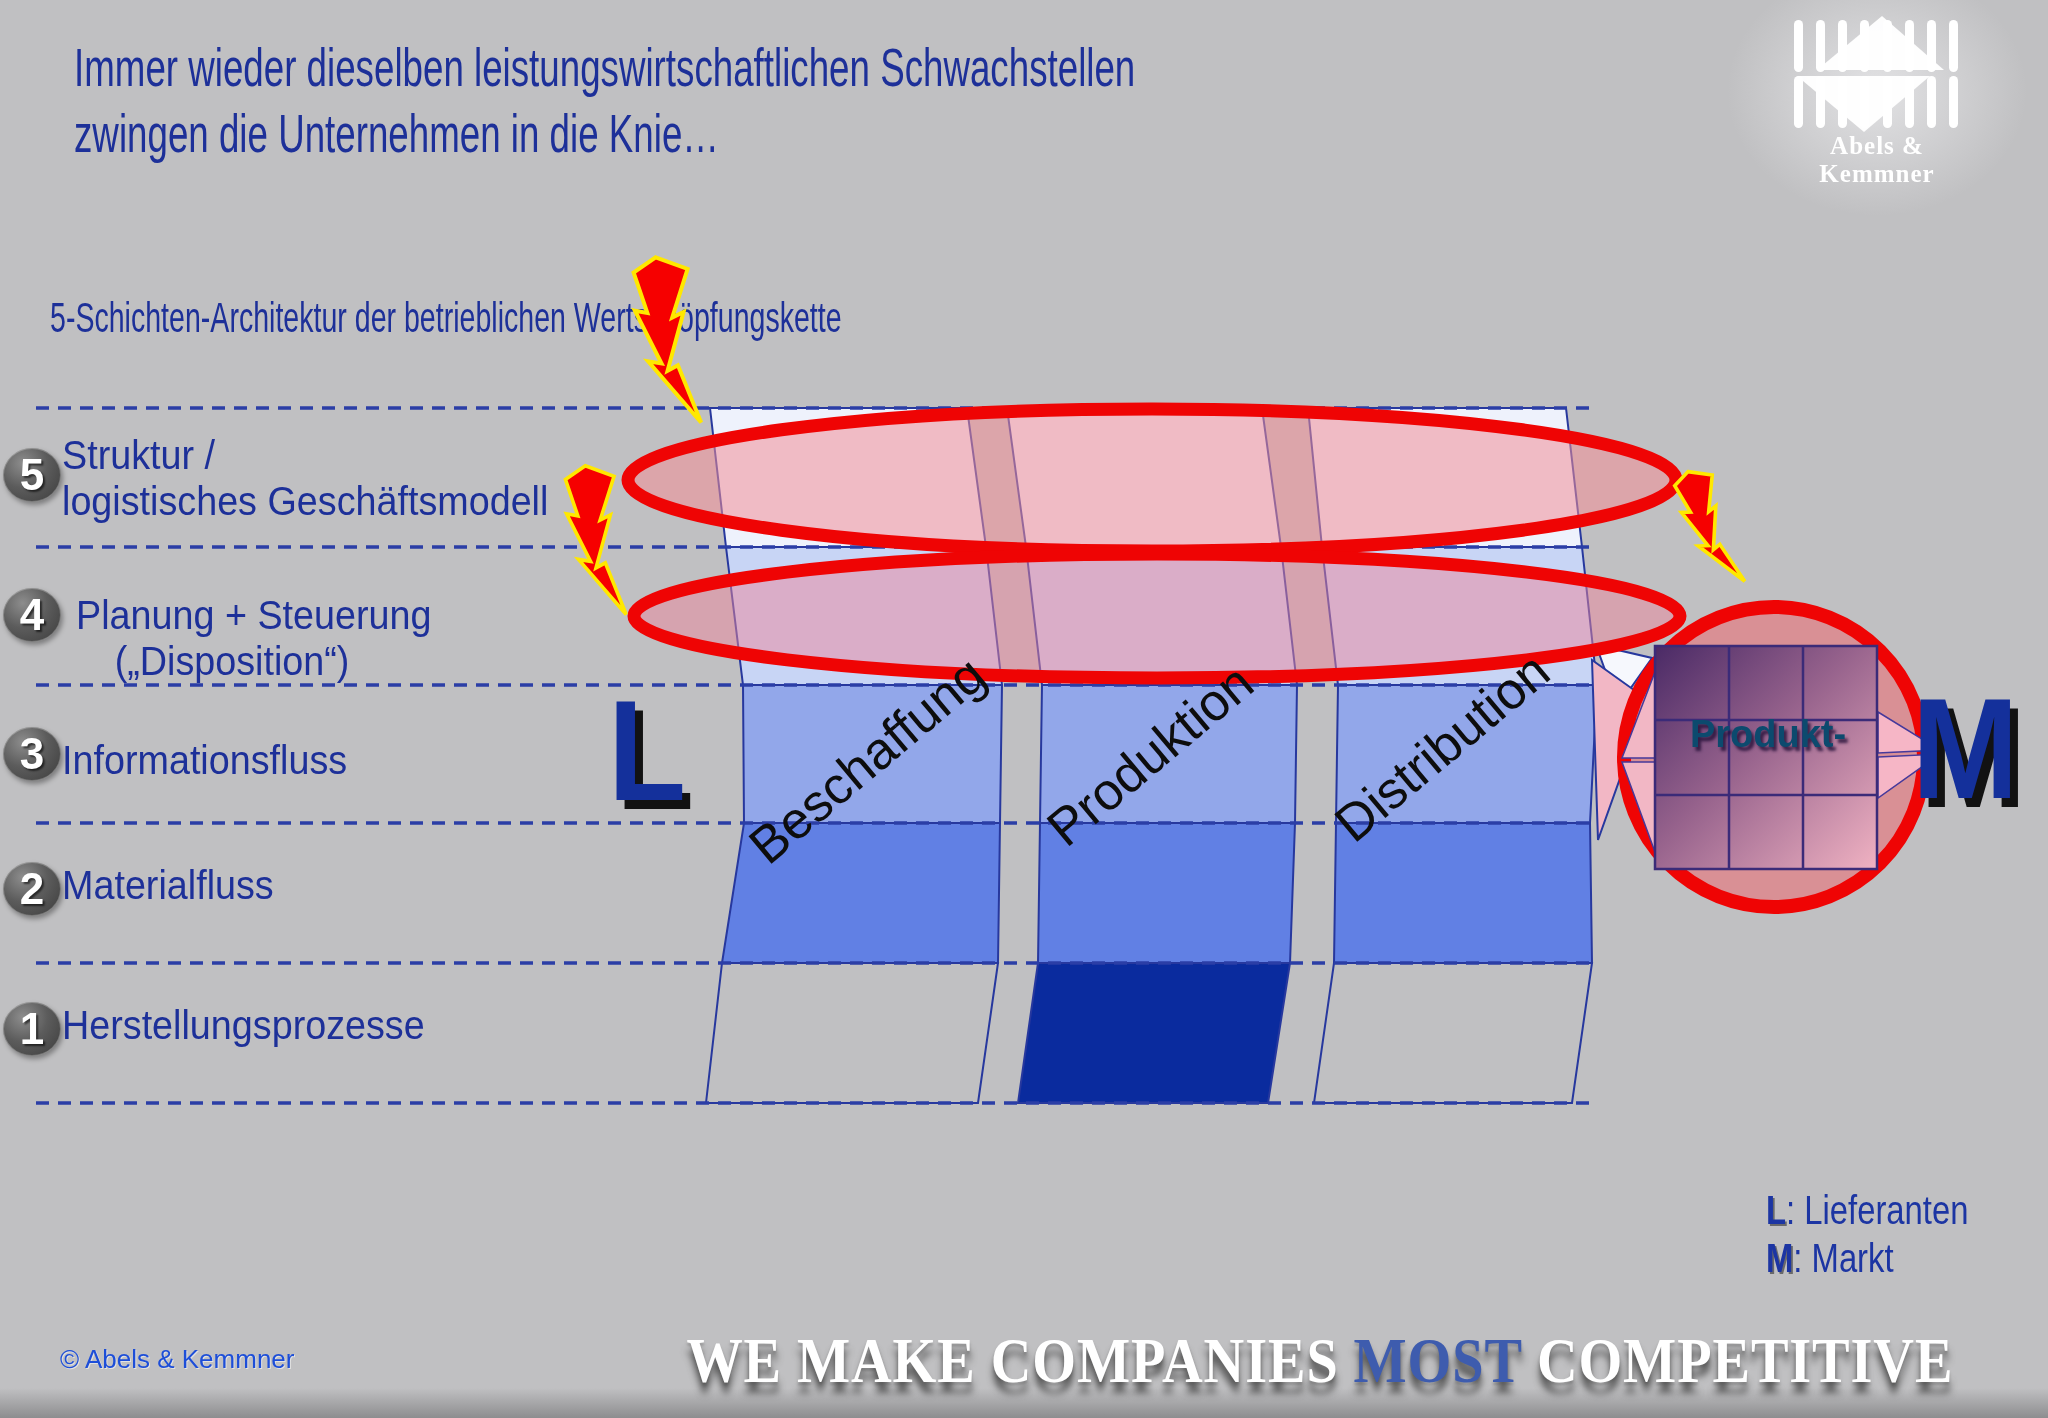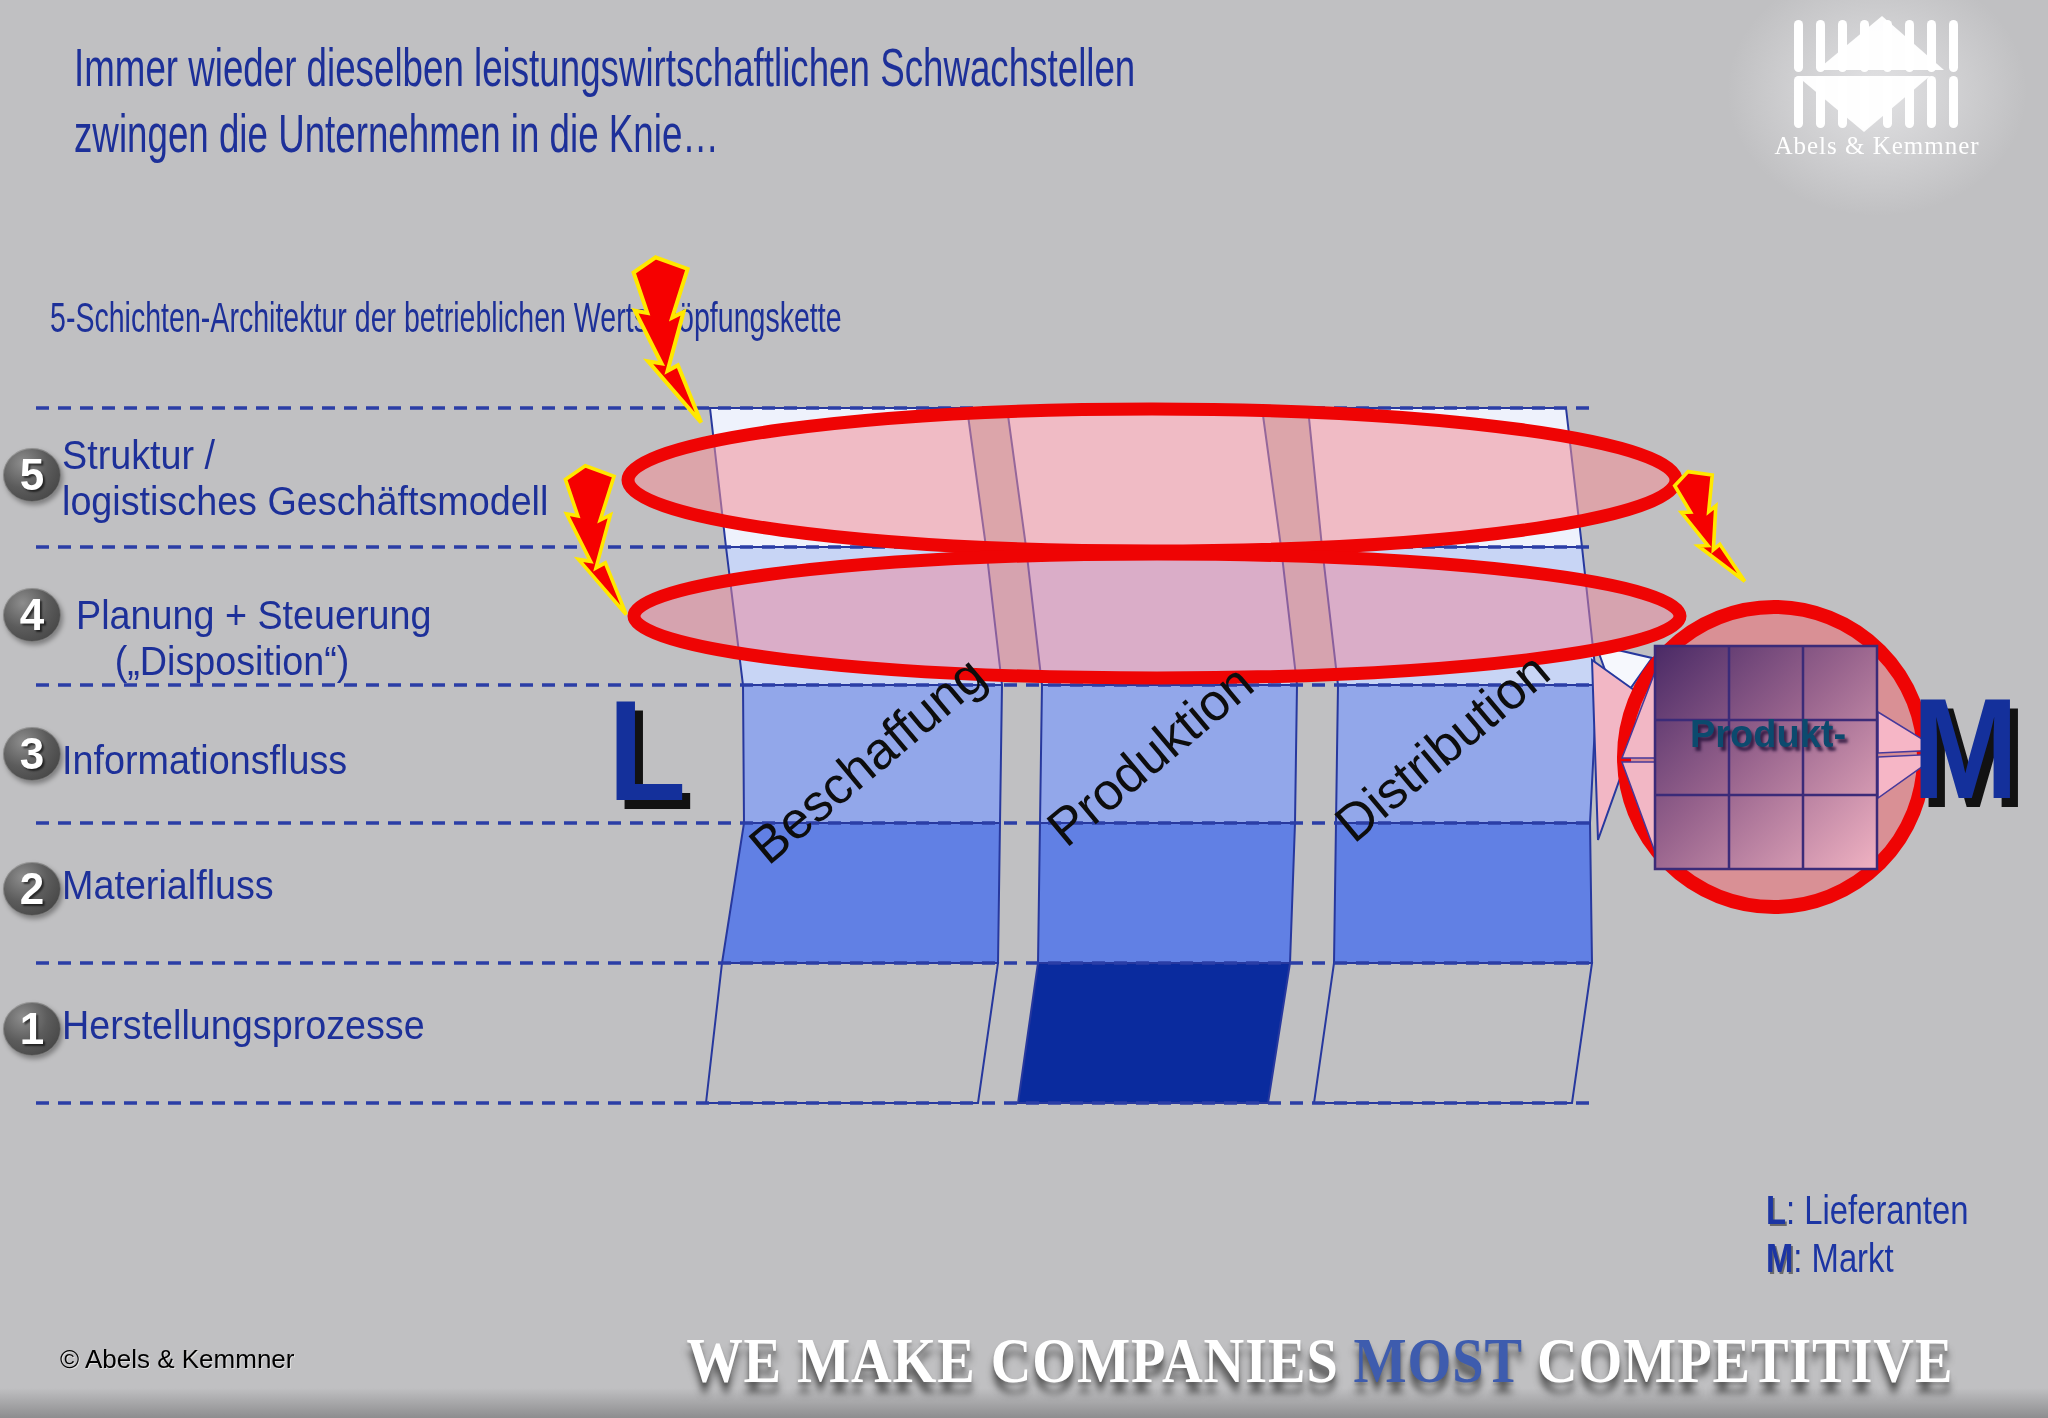--- a/index.html
+++ b/index.html
@@ -73,25 +73,25 @@
   }
   .banner .inner{
     display:inline-block;font-size:64px;font-weight:700;letter-spacing:1px;
     color:#fff;white-space:nowrap;
     transform:scaleX(0.88);transform-origin:center top;
     text-shadow:0 11px 8px rgba(70,70,70,0.85), 0 3px 3px rgba(100,100,100,0.5);
   }
   .banner .hl{color:#3E5CAE;}
   
   .copyright{
-    left:60px;top:1344px;font-size:26px;color:#000000;
+    left:60px;top:1344px;font-size:26px;color:#1d4ed8;
     text-shadow:1px 1px 0 rgba(230,230,230,0.9);z-index:20;
   }
   
-  .logo{left:1772px;top:6px;width:210px;height:170px;z-index:20;}
+  .logo{left:1772px;top:6px;width:210px;height:170px;z-index:20;font-weight:bold;}
   .logo .glow{position:absolute;left:-45px;top:-40px;width:300px;height:250px;
     background:radial-gradient(closest-side, rgba(228,228,230,0.95), rgba(192,192,194,0));}
   .logo .bars-row{position:absolute;left:22px;width:164px;height:52px;
     display:flex;justify-content:space-between;}
   .logo .bars-row.r1{top:14px;} .logo .bars-row.r2{top:70px;}
   .logo .bar{width:9px;height:100%;background:#fff;border-radius:5px;}
   .logo svg{position:absolute;left:0;top:0;}
   .logo .logo-text{
     position:absolute;left:0;top:126px;width:100%;text-align:center;
     font-family:"Liberation Serif",serif;font-size:25px;color:#fff;letter-spacing:1px;

